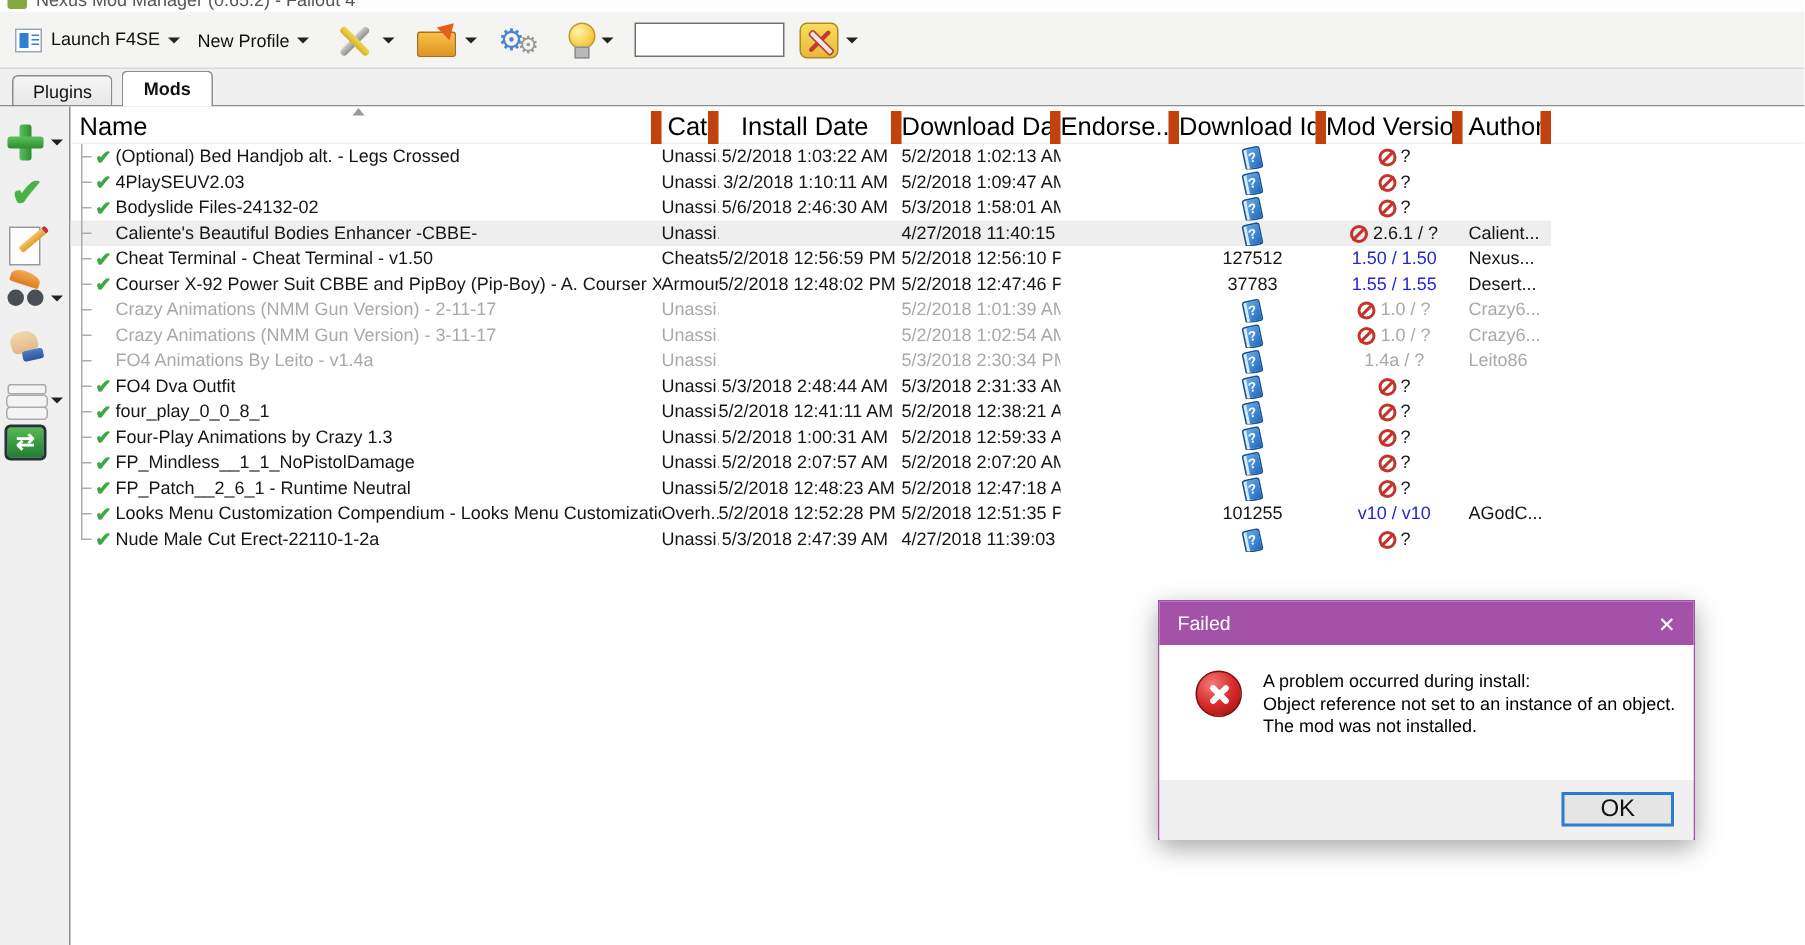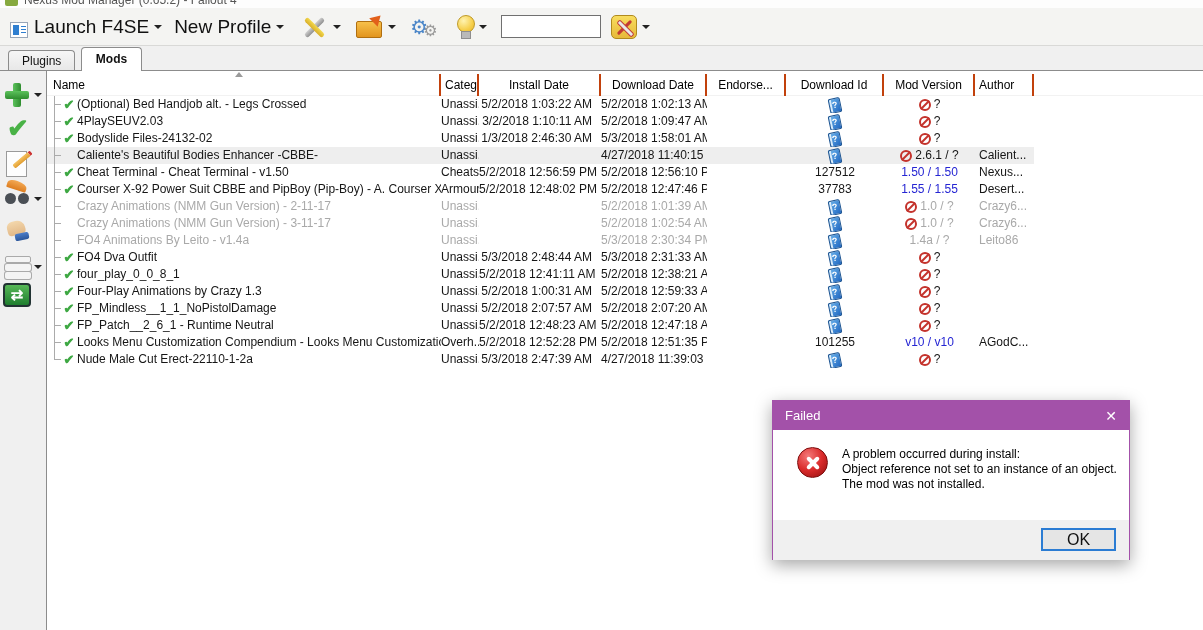--- a/index.html
+++ b/index.html
@@ -8,22 +8,22 @@
   .screen { position:relative; width:1203px; height:630px; background:#fff; }
 
   
   .titlebar { position:absolute; left:0; top:0; width:100%; height:8px; background:#fdfdfd; overflow:hidden; }
   .titlebar .ttext { position:absolute; left:24px; top:-7px; font-size:12px; color:#555; }
   .titlebar .appicon { position:absolute; left:5px; top:-3px; width:13px; height:9px; background:#86a93f; border-radius:2px; }
 
   
   .toolbar { position:absolute; left:0; top:8px; width:100%; height:38px; background:#f4f4f2;
     border-bottom:1px solid #d9d9d7; display:flex; align-items:center; padding-left:10px; }
-  .tbtn { display:flex; align-items:flex-end; gap:6px; background:transparent; border:none;
-    font-size:19px; color:#111; cursor:default; }
+  .tbtn { display:flex; align-items:flex-start; gap:6px; background:transparent; border:none;
+    font-size:12px; color:#111; cursor:default; }
   .dd { width:0; height:0; border-left:4px solid transparent; border-right:4px solid transparent;
     border-top:4px solid #222; margin-left:5px; display:inline-block; }
   .launch-ic { width:18px; height:16px; background:#fff; border:1px solid #98a6b8; display:inline-block; position:relative; }
   .launch-ic::before { content:""; position:absolute; left:2px; top:2px; width:6px; height:10px; background:#2f7fd0; }
   .launch-ic::after { content:""; position:absolute; left:10px; top:3px; width:5px; height:1px;
     box-shadow:0 0 0 #2f7fd0, 0 3px 0 #2f7fd0, 0 6px 0 #2f7fd0; background:#2f7fd0; }
   .ic { position:relative; display:inline-block; }
   .ic-tools { width:28px; height:28px; margin-left:16px; }
   .ic-tools::before { content:""; position:absolute; left:2px; top:12px; width:25px; height:5px;
     background:linear-gradient(#cfcfcf,#8f8f8f); border-radius:3px; transform:rotate(-45deg); }
@@ -84,21 +84,21 @@
     background:linear-gradient(#4d7ec9,#2b569b); border-radius:2px; transform:rotate(-12deg); }
   .ic-list::before { content:""; position:absolute; left:2px; top:3px; width:24px; height:5px;
     background:#f4f4f4; border:1px solid #aaa; border-radius:2px;
     box-shadow:0 8px 0 #f4f4f4, 0 8px 0 1px #aaa, 0 16px 0 #f4f4f4, 0 16px 0 1px #aaa; }
   .ic-switch { background:linear-gradient(#57b857,#1f7e2f); border:2px solid #233; border-radius:4px;
     width:28px; height:24px; color:#fff; font-size:15px; text-align:center; line-height:20px; font-weight:bold; }
 
   
   .panel { position:absolute; left:46px; top:0; width:1157px; height:560px; background:#fff; border-left:1px solid #8c8c8c; }
   .thead { display:flex; margin-top:3px; height:22px; border-bottom:1px solid #f2f2f2; position:relative; }
-  .hcell { font-size:12px; color:#000; line-height:22px; border-right:2px solid #c2410c; height:22px;
+  .hcell { font-size:17px; color:#000; line-height:22px; border-right:7px solid #c2410c; height:22px;
     white-space:nowrap; overflow:hidden; text-align:center; }
   .hcell.c0 { text-align:left; padding-left:6px; }
   .hcell.c1, .hcell.c7 { text-align:left; padding-left:4px; }
   .sortcaret { position:absolute; left:188px; top:-2px; width:0; height:0;
     border-left:4px solid transparent; border-right:4px solid transparent; border-bottom:5px solid #9a9a9a; }
   .c0{width:394px} .c1{width:38px} .c2{width:122px} .c3{width:106px}
   .c4{width:79px} .c5{width:98px} .c6{width:91px} .c7{width:59px}
   .rowswrap { position:relative; }
   .treerail { position:absolute; left:7px; top:0; width:1px; height:264px; background:#ababab; }
   .trow { display:flex; width:987px; height:17px; align-items:center; font-size:12px; color:#161616; }
@@ -242,21 +242,21 @@
             </div>
             <div class="cell c7"></div>
           </div>
           <div class="trow">
             <div class="cell c0 namecell">
               <span class="branch"></span>
               <span class="chk">✔</span>
               <span class="nm">Bodyslide Files-24132-02</span>
             </div>
             <div class="cell c1">Unassi...</div>
-            <div class="cell c2">1/3/2018 2:46:30 AM</div>
+            <div class="cell c2">5/6/2018 2:46:30 AM</div>
             <div class="cell c3">5/3/2018 1:58:01 AM</div>
             <div class="cell c4"></div>
             <div class="cell c5"><span class="book">?</span></div>
             <div class="cell c6">
               <span class="noentry"></span>
               <span class="vt normal">?</span>
             </div>
             <div class="cell c7"></div>
           </div>
           <div class="trow sel">

